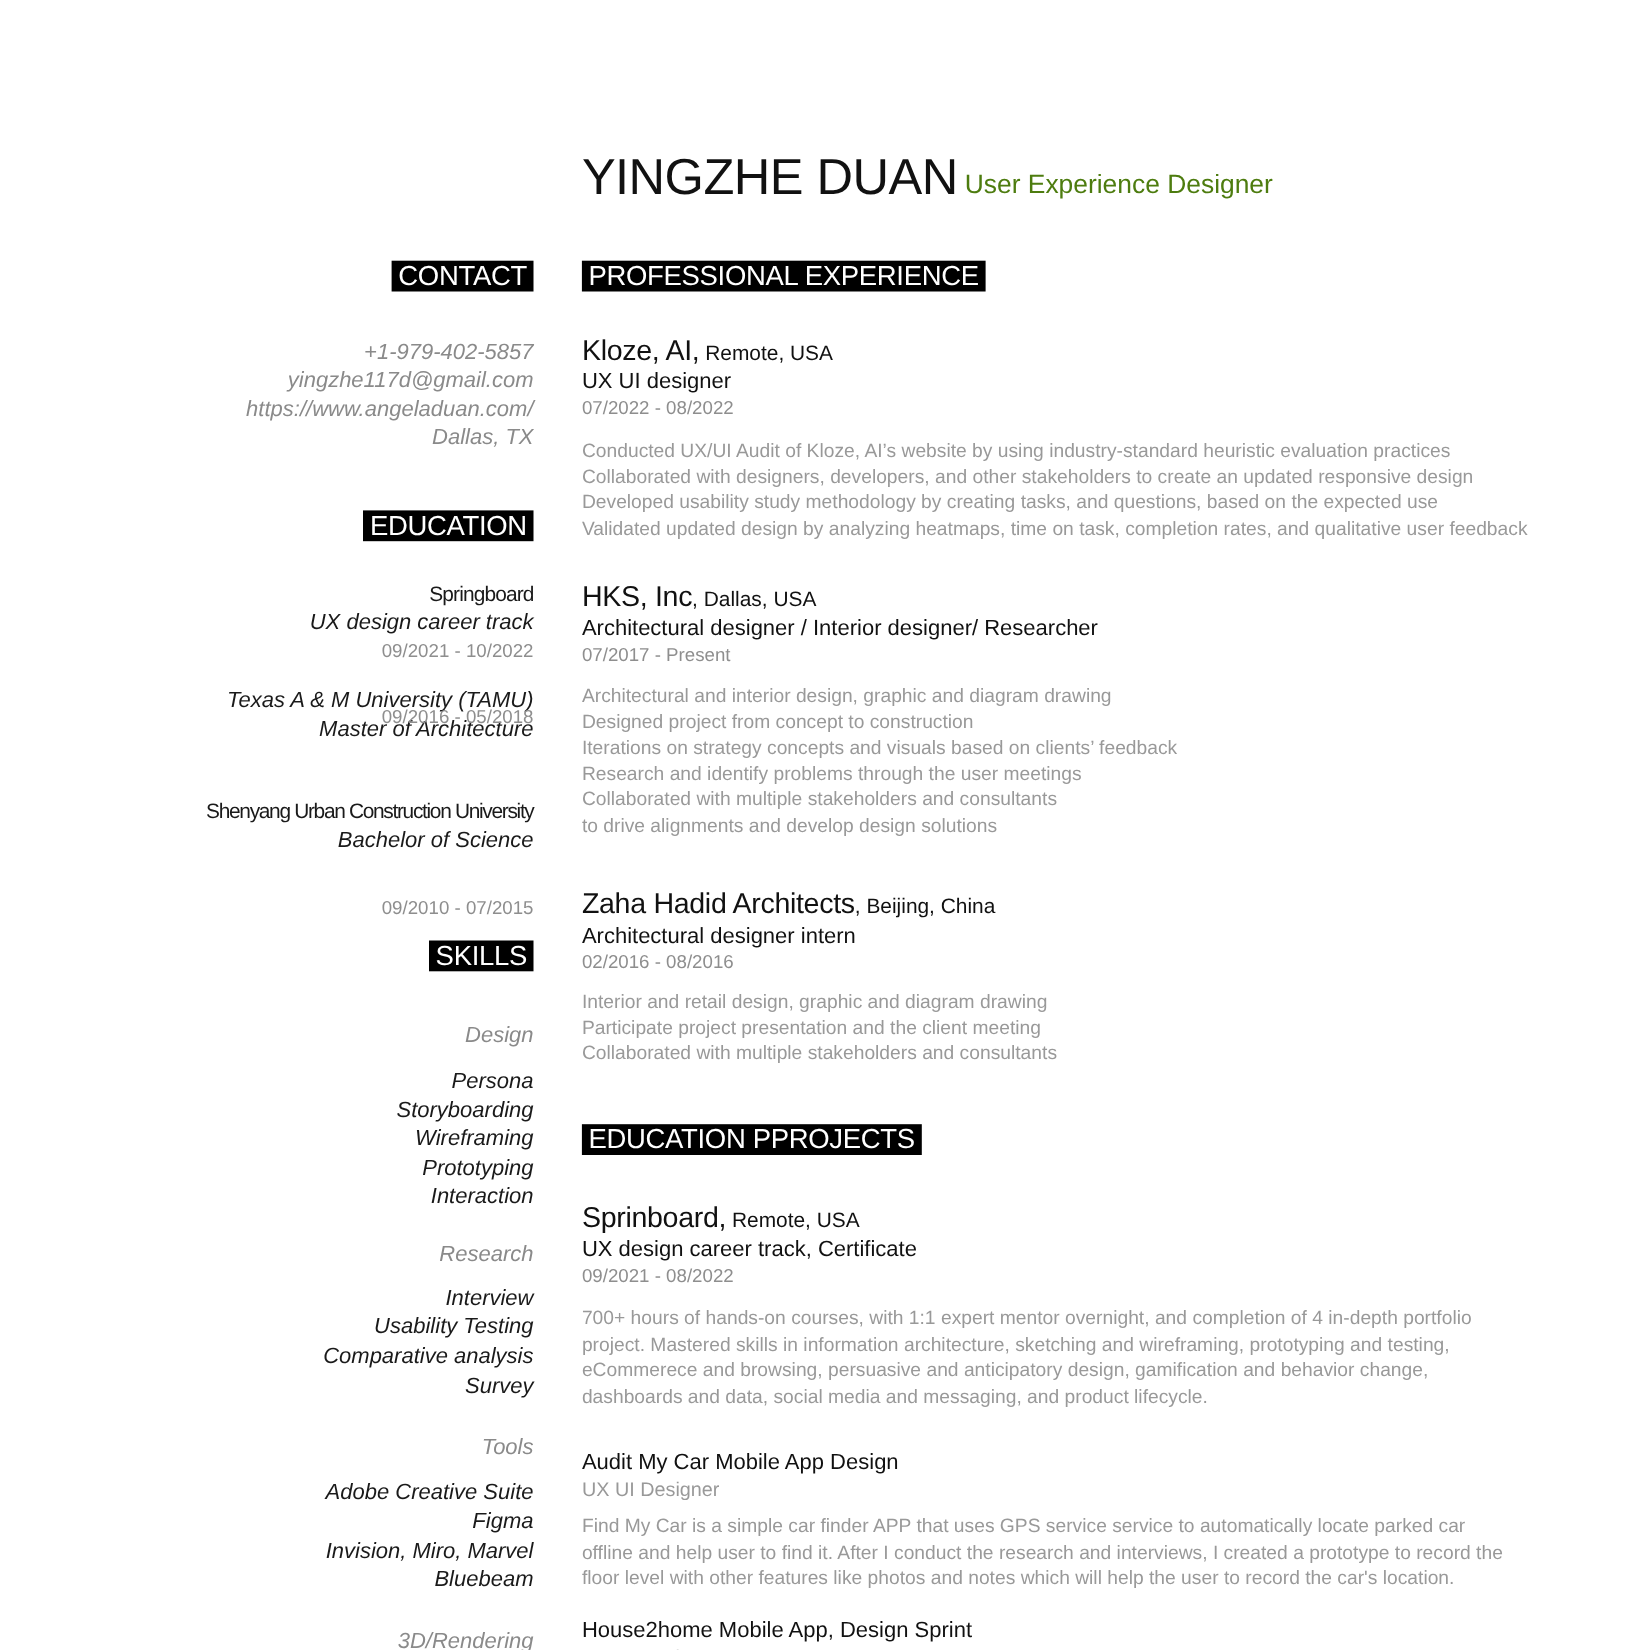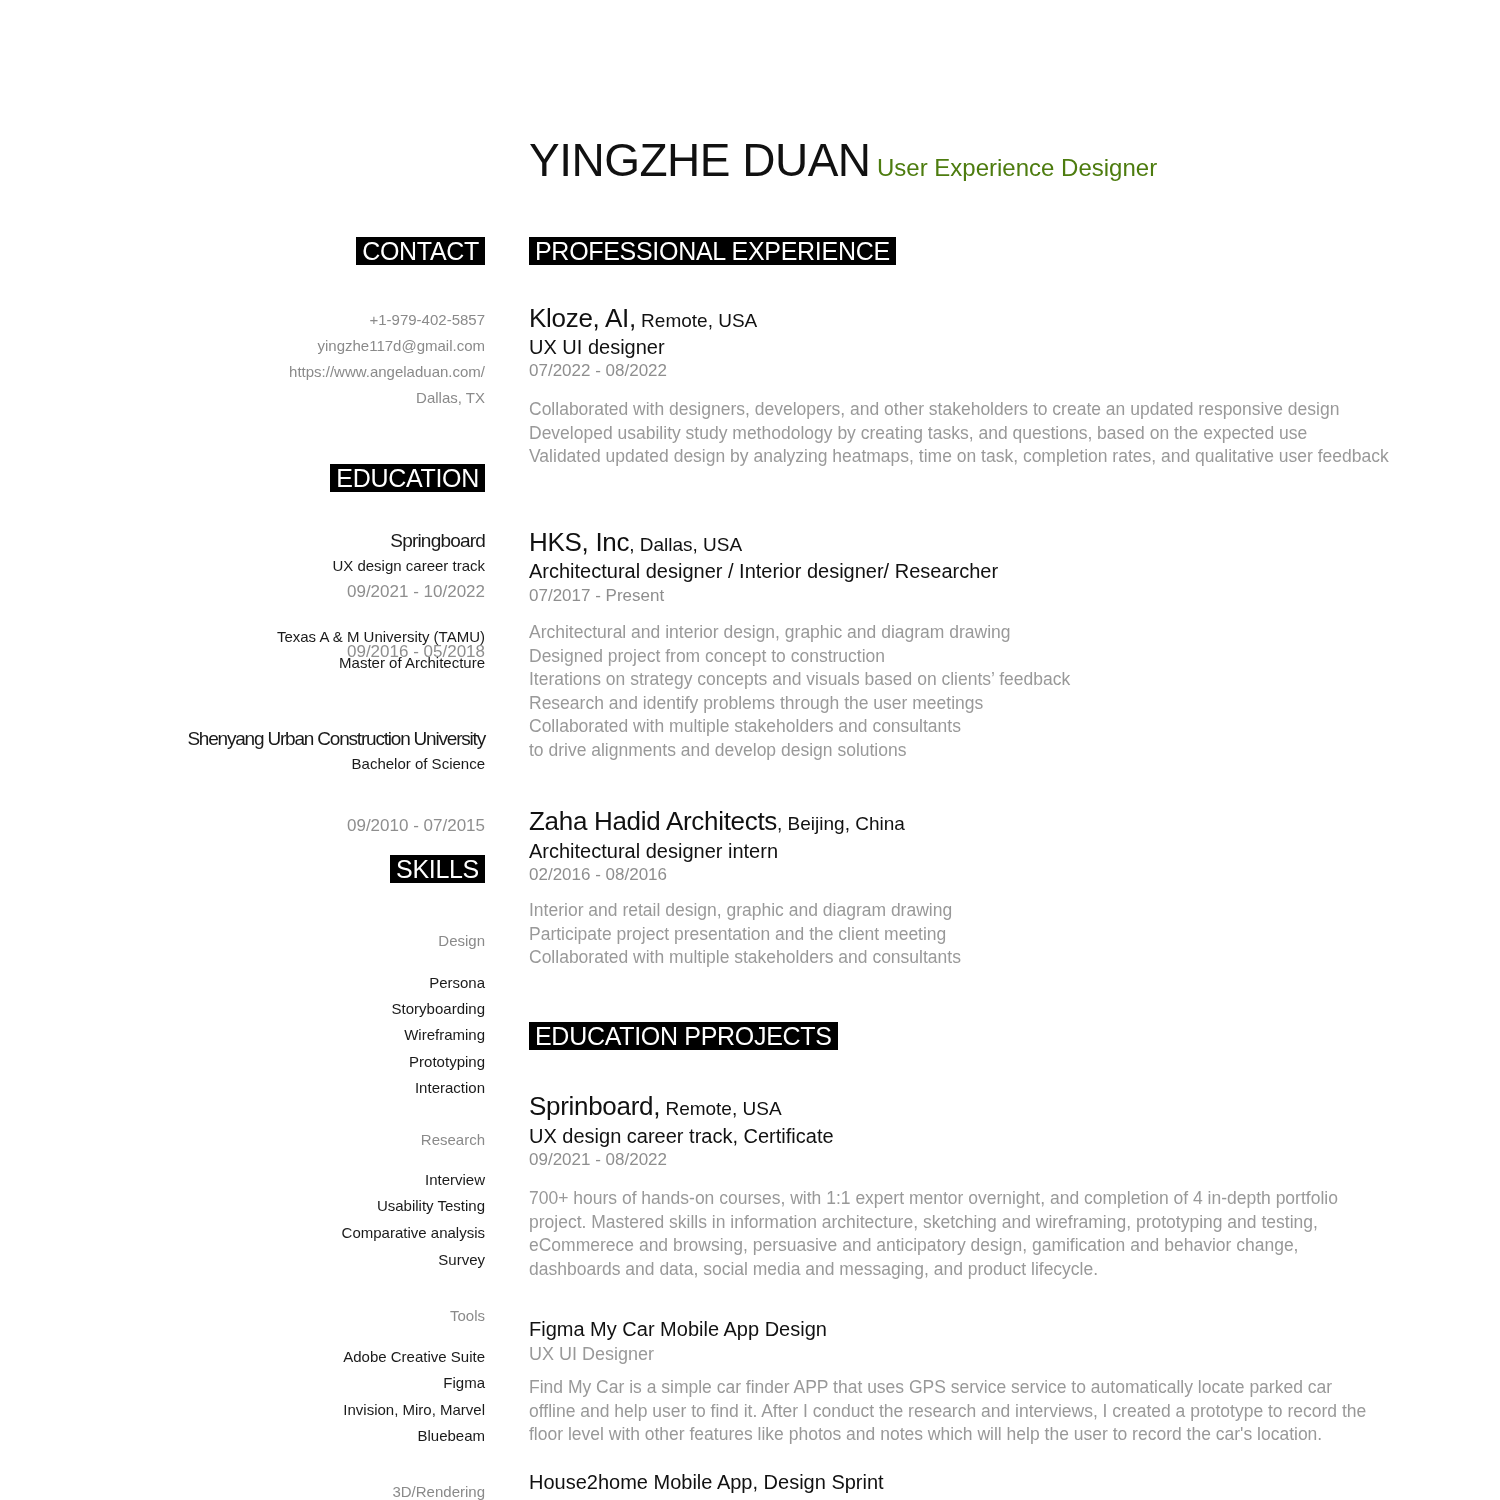--- a/index.html
+++ b/index.html
@@ -18,21 +18,21 @@
     white-space: nowrap;
   }
   .label {
     background: #000; color: #fff; font-size: 25px; line-height: 28px;
     padding: 0 6px; white-space: nowrap; letter-spacing: -0.3px;
   }
   .lcol { position: absolute; right: 1015px; text-align: right; white-space: nowrap; }
   .gray { color: #8a8a8a; }
   .dark { color: #1a1a1a; }
   .date { color: #8e8e8e; font-size: 17px; line-height: 24px; }
-  .l20 { font-size: 15px; line-height: 26px; }
+  .l20 { font-size: 20px; line-height: 26px; font-style: italic; }
   .l19 { font-size: 19px; line-height: 26px; }
 
   .rcol { position: absolute; left: 529px; white-space: nowrap; }
   .company { font-size: 26px; line-height: 32px; color: #111; letter-spacing: -0.3px; }
   .company .loc { font-size: 19px; letter-spacing: 0; }
   .role { font-size: 20px; line-height: 24px; color: #111; }
   .bullets { font-size: 17.5px; line-height: 23.6px; color: #999; }
   .bullets div { white-space: nowrap; }
   .proj-title { font-size: 20px; line-height: 24px; color: #111; }
   .proj-role { font-size: 18px; line-height: 24px; color: #999; }
@@ -85,20 +85,21 @@
 <div class="lcol dark l20" style="top:1423px;">Bluebeam</div>
 
 <div class="lcol gray l20" style="top:1479px;">3D/Rendering</div>
 
 <div class="rcol label" style="top:237px;">PROFESSIONAL EXPERIENCE</div>
 
 <div class="rcol company" style="top:302px;"><span>Kloze, AI,</span><span class="loc"> Remote, USA</span></div>
 <div class="rcol role" style="top:335px;">UX UI designer</div>
 <div class="rcol date" style="top:359px;">07/2022 - 08/2022</div>
 <div class="rcol bullets" style="top:398px;">
+  <div>Conducted UX/UI Audit of Kloze, AI’s website by using industry-standard heuristic evaluation practices</div>
   <div>Collaborated with designers, developers, and other stakeholders to create an updated responsive design</div>
   <div>Developed usability study methodology by creating tasks, and questions, based on the expected use</div>
   <div>Validated updated design by analyzing heatmaps, time on task, completion rates, and qualitative user feedback</div>
 </div>
 
 <div class="rcol company" style="top:526px;"><span>HKS, Inc</span><span class="loc">, Dallas, USA</span></div>
 <div class="rcol role" style="top:559px;">Architectural designer / Interior designer/ Researcher</div>
 <div class="rcol date" style="top:584px;">07/2017 - Present</div>
 <div class="rcol bullets" style="top:621px;">
   <div>Architectural and interior design, graphic and diagram drawing</div>
@@ -123,21 +124,21 @@
 <div class="rcol company" style="top:1090px;"><span>Sprinboard,</span><span class="loc"> Remote, USA</span></div>
 <div class="rcol role" style="top:1124px;">UX design career track, Certificate</div>
 <div class="rcol date" style="top:1148px;">09/2021 - 08/2022</div>
 <div class="rcol bullets" style="top:1187px;">
   <div>700+ hours of hands-on courses, with 1:1 expert mentor overnight, and completion of 4 in-depth portfolio</div>
   <div>project. Mastered skills in information architecture, sketching and wireframing, prototyping and testing,</div>
   <div>eCommerece and browsing, persuasive and anticipatory design, gamification and behavior change,</div>
   <div>dashboards and data, social media and messaging, and product lifecycle.</div>
 </div>
 
-<div class="rcol proj-title" style="top:1317px;">Figma My Car Mobile App Design</div>
+<div class="rcol proj-title" style="top:1317px;">Audit My Car Mobile App Design</div>
 <div class="rcol proj-role" style="top:1342px;">UX UI Designer</div>
 <div class="rcol bullets" style="top:1376px;">
   <div>Find My Car is a simple car finder APP that uses GPS service service to automatically locate parked car</div>
   <div>offline and help user to find it. After I conduct the research and interviews, I created a prototype to record the</div>
   <div>floor level with other features like photos and notes which will help the user to record the car's location.</div>
 </div>
 
 <div class="rcol proj-title" style="top:1470px;">House2home Mobile App, Design Sprint</div>
 <div class="rcol proj-role" style="top:1495px;">UX UI Designer</div>
 

